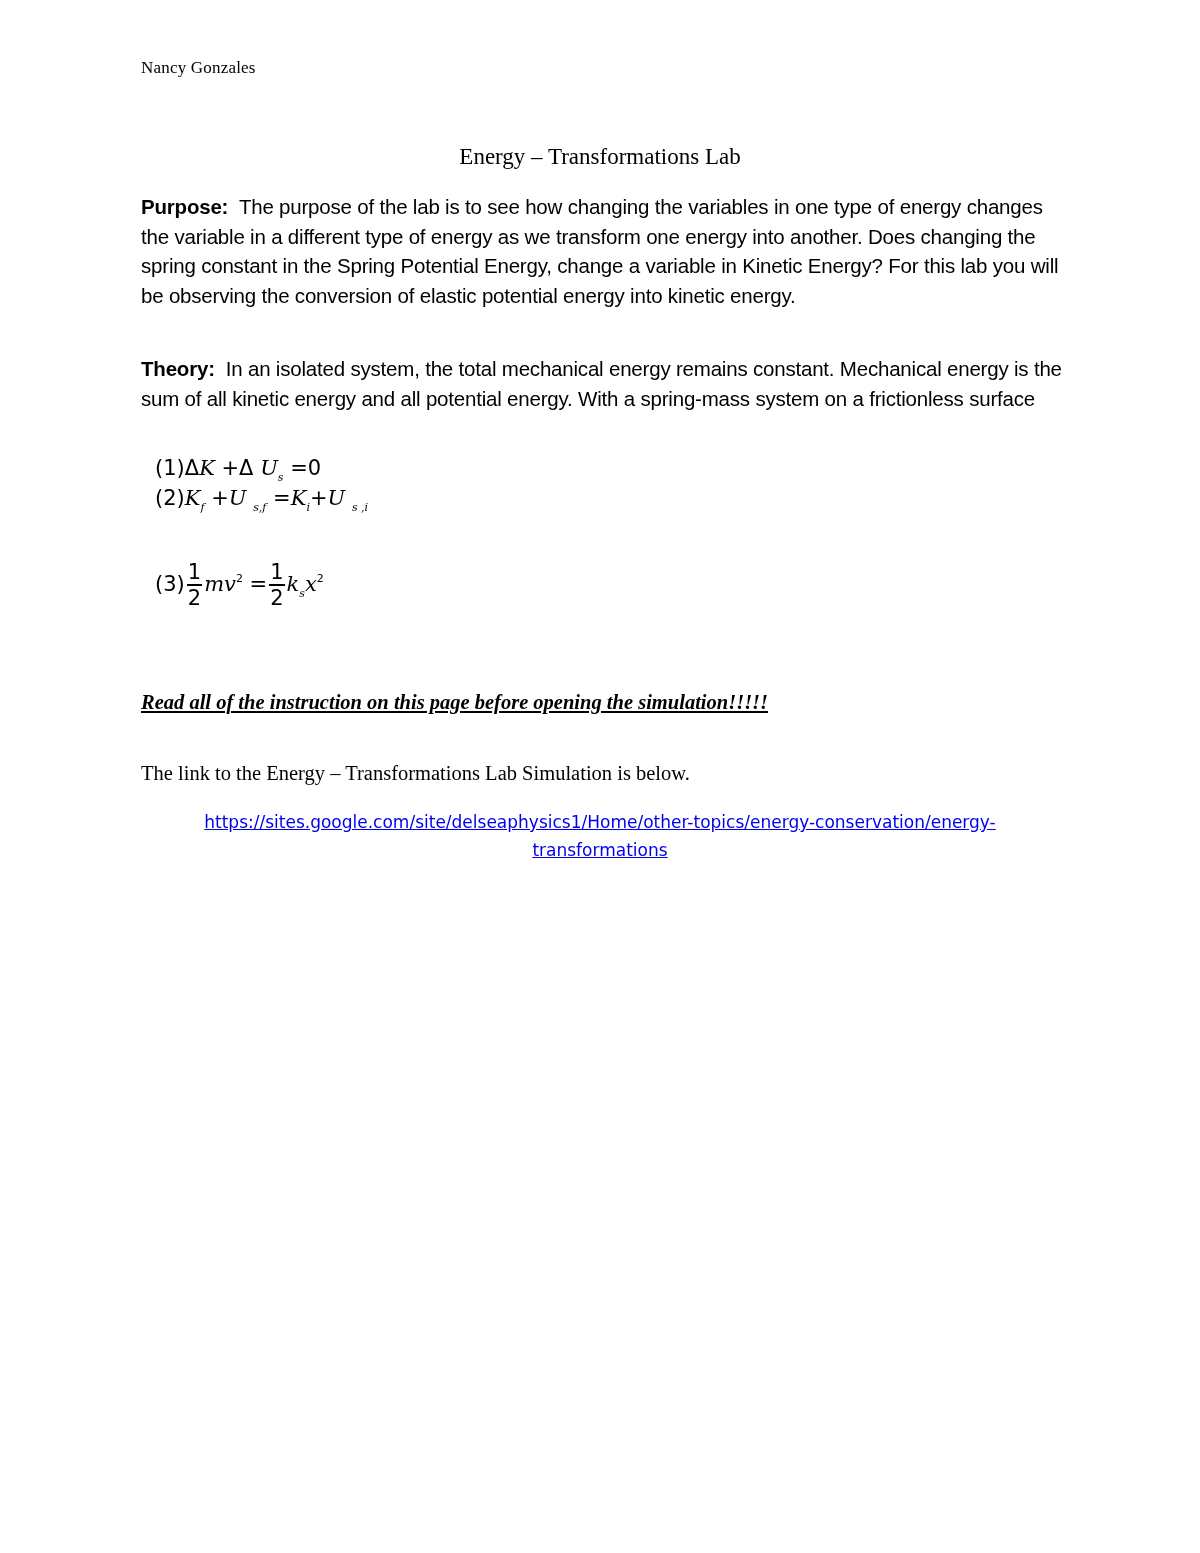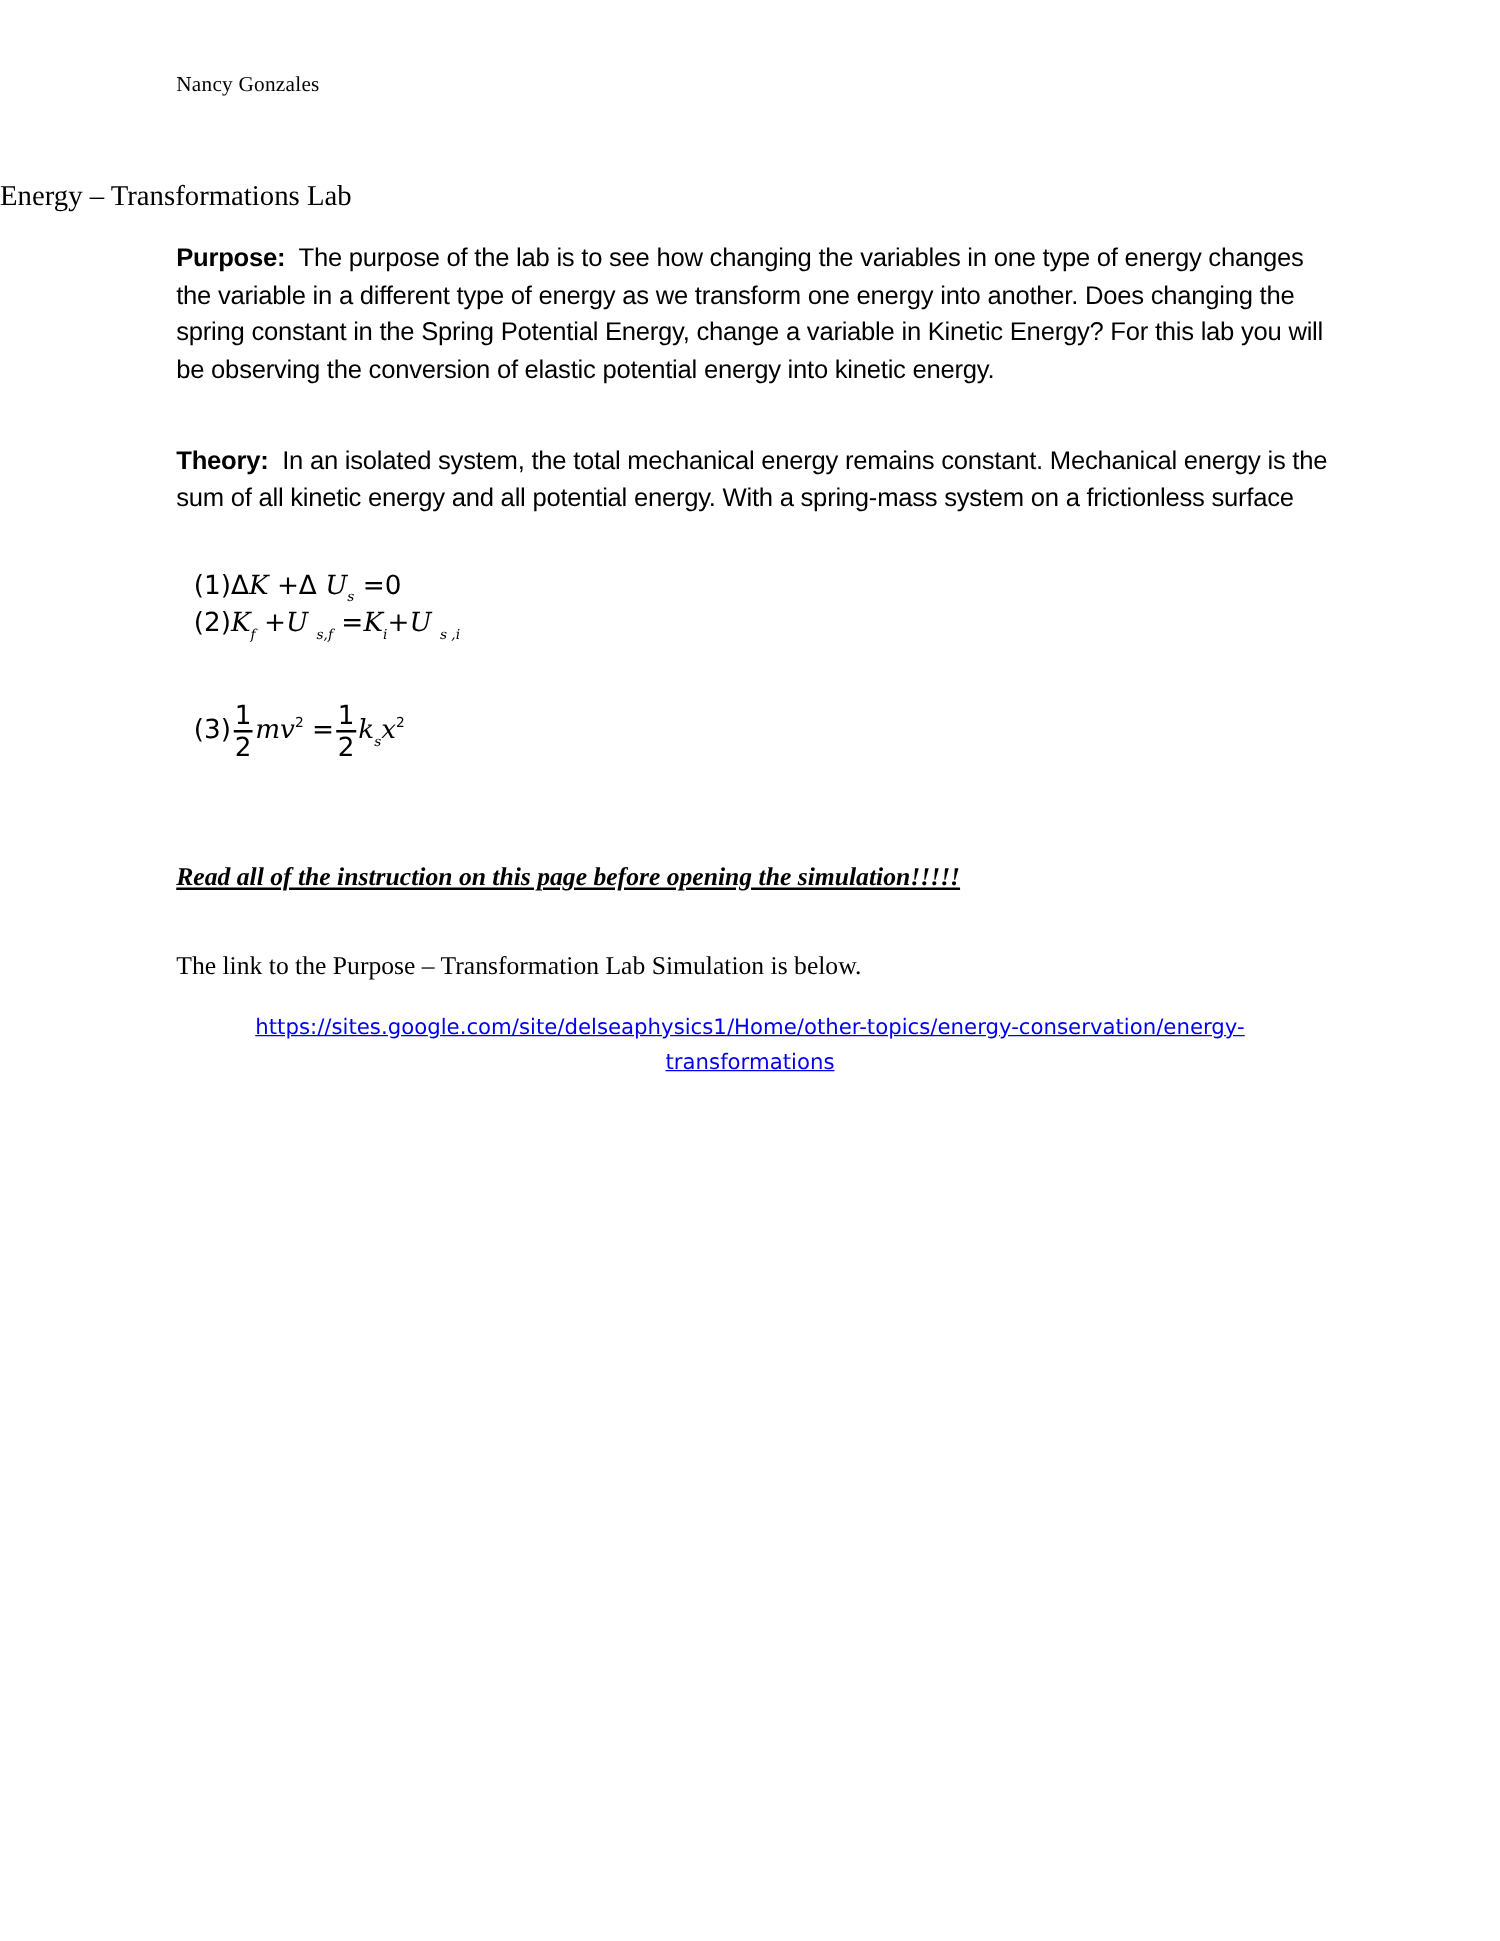--- a/index.html
+++ b/index.html
@@ -3,21 +3,21 @@
   <meta charset="utf-8">
   <style>
     html, body { margin: 0; padding: 0; background: #ffffff; }
     body { width: 1200px; height: 1553px; position: relative; overflow: hidden; color: #000; }
     .page { position: absolute; left: 0; top: 0; width: 1200px; height: 1553px; background: #fff; }
     .header-name {
       position: absolute; left: 141px; top: 58px;
       font-family: Liberation Serif, serif; font-size: 17px; letter-spacing: 0.2px;
     }
     .title {
-      position: absolute; left: 0; width: 1200px; top: 144px; text-align: left;
+      position: absolute; left: 0; width: 1200px; top: 144px; text-align: center;
       font-family: "Liberation Serif", serif; font-size: 23px;
     }
     .para {
       position: absolute; left: 141px; width: 925px;
       font-family: Liberation Sans, sans-serif; font-size: 20.5px; line-height: 29.5px;
       letter-spacing: -0.2px;
     }
     .para b { font-weight: bold; }
     .purpose { top: 192px; }
     .theory { top: 354px; }
@@ -80,21 +80,21 @@
   <div class="eq eq2">
     <span>(2)</span><i>K</i><sub>f</sub> +<i>U</i> <sub>s,f</sub> =<i>K</i><sub>i</sub>+<i>U</i> <sub>s ,i</sub>
   </div>
 
   <div class="eq eq3">
     <span>(3)</span><span class="frac"><span class="num">1</span><span>2</span></span><i>m</i><i>v</i><sup>2</sup> =<span class="frac"><span class="num">1</span><span>2</span></span><i>k</i><sub>s</sub><i>x</i><sup>2</sup>
   </div>
 
   <div class="warning">Read all of the instruction on this page before opening the simulation!!!!!</div>
 
-  <div class="link-intro">The link to the Purpose – Transformation Lab Simulation is below.</div>
+  <div class="link-intro">The link to the Energy – Transformations Lab Simulation is below.</div>
 
   <div class="link">
     <div>https://sites.google.com/site/delseaphysics1/Home/other-topics/energy-conservation/energy-</div>
     <div>transformations</div>
   </div>
 
 
 </div>
 
 </body></html>

